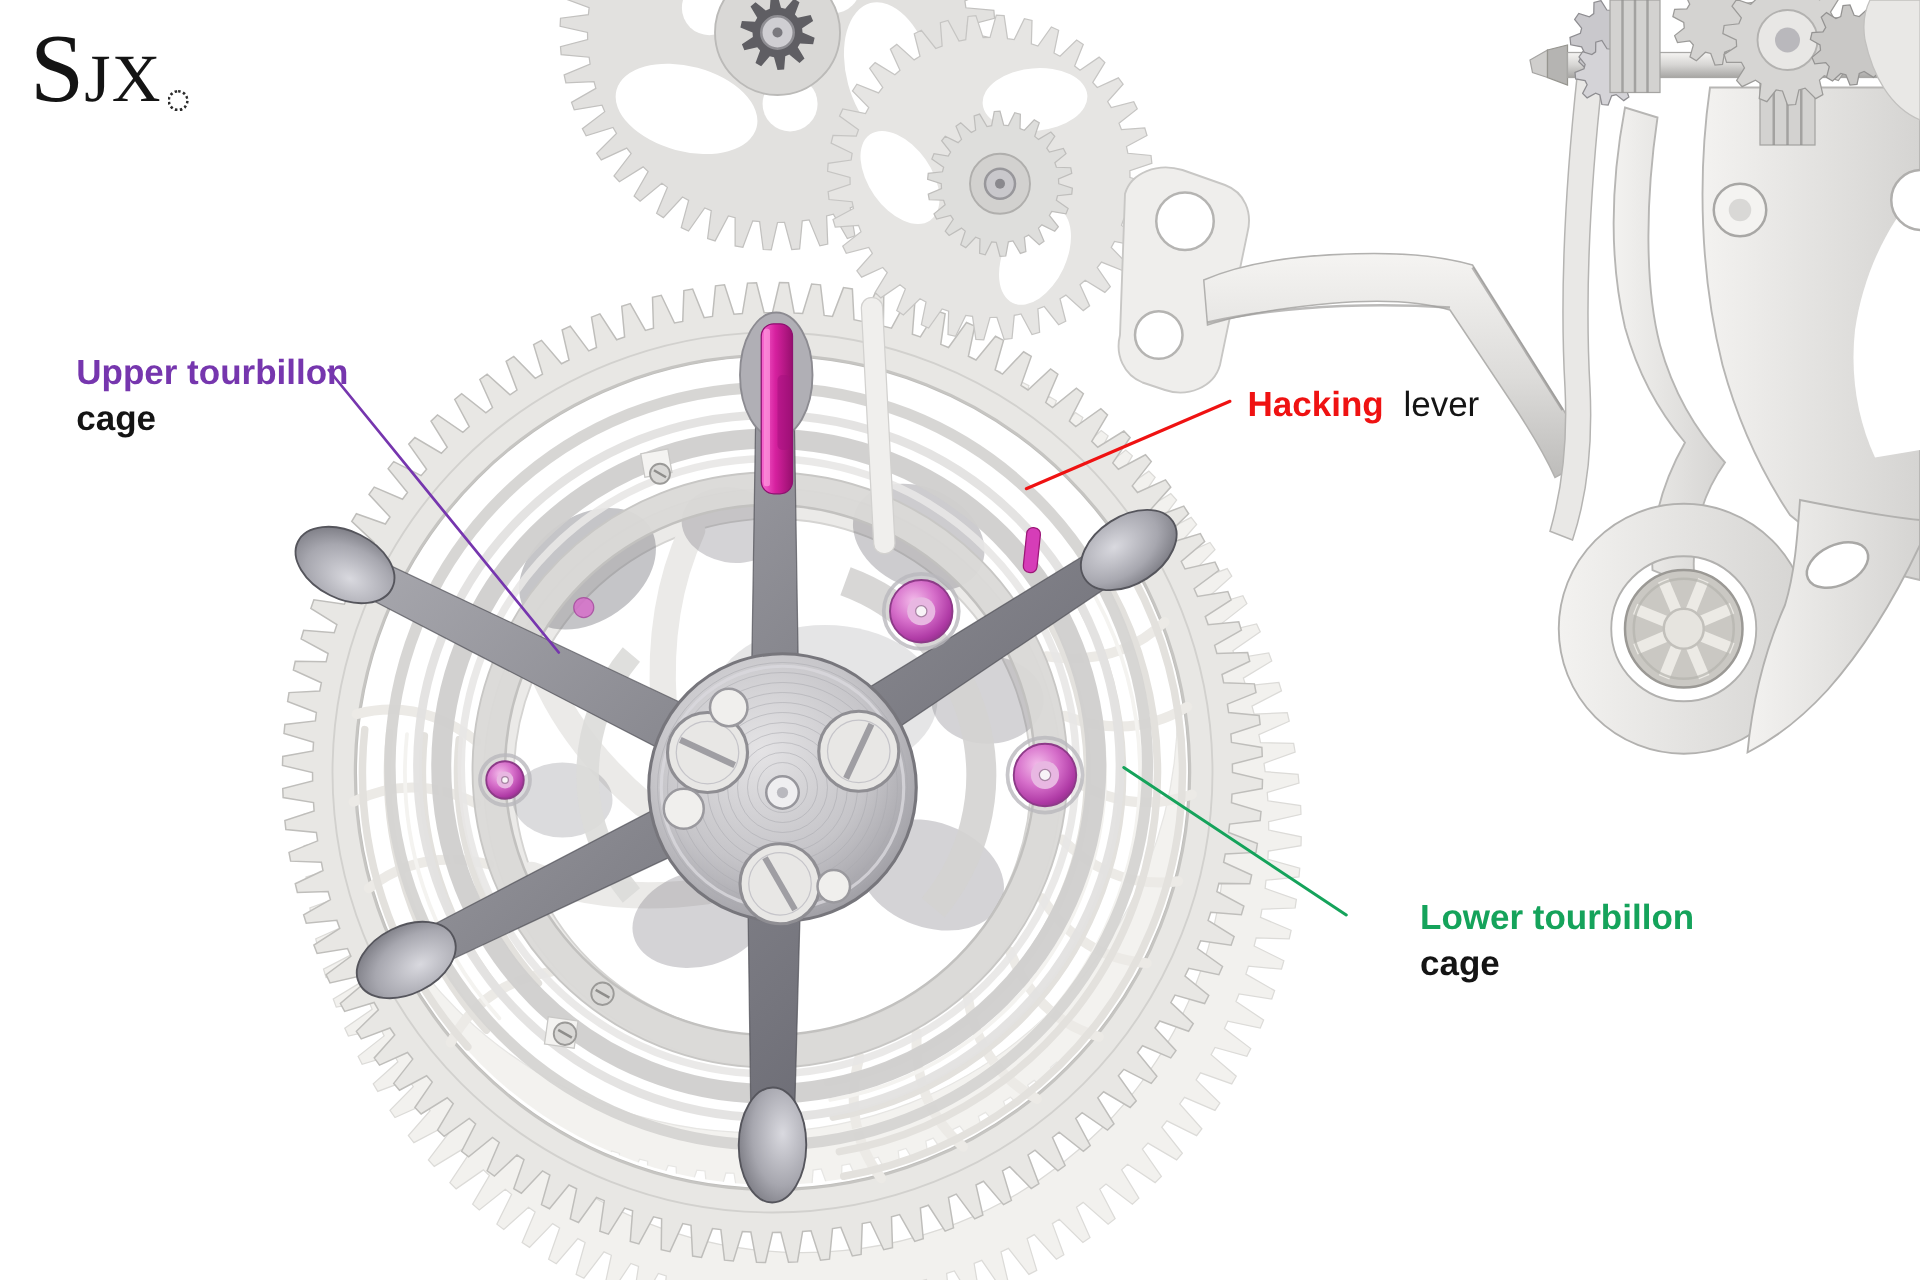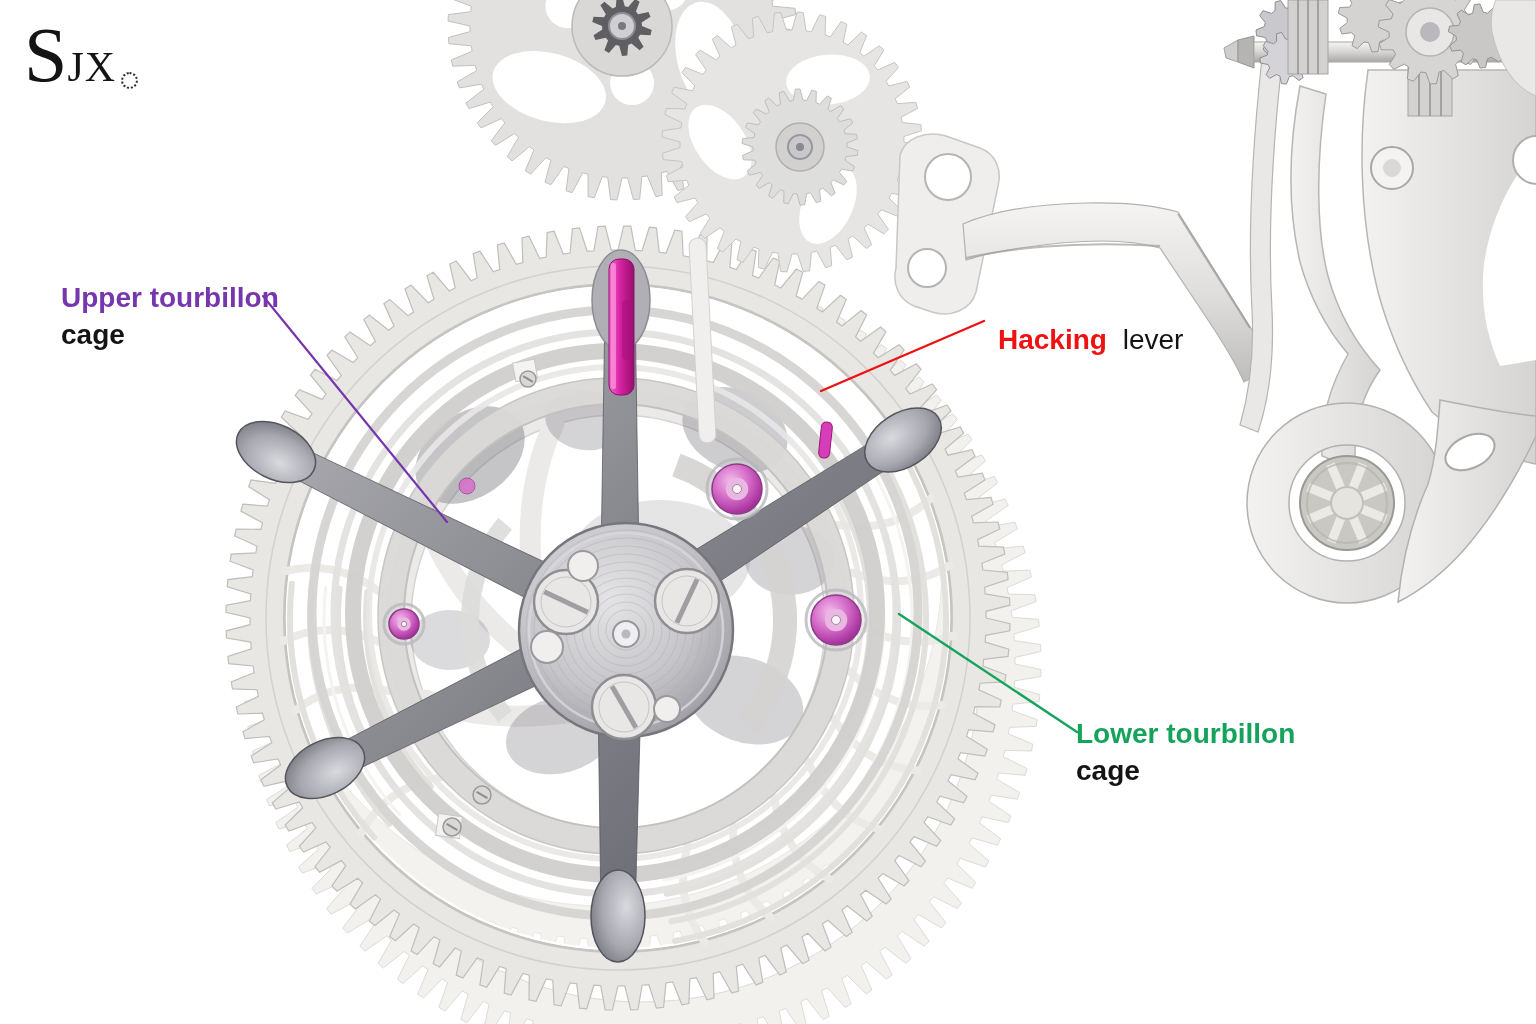--- a/index.html
+++ b/index.html
@@ -2,30 +2,30 @@
 <html><head>
 <meta charset="utf-8">
 <style>
   html,body{margin:0;padding:0;background:#ffffff;}
   .stage{position:relative;width:1536px;height:1024px;background:#fff;overflow:hidden;
          font-family:"Liberation Sans","DejaVu Sans",sans-serif;}
   #scene{position:absolute;left:0;top:0;}
   .logo{position:absolute;left:24px;top:16px;display:flex;align-items:baseline;color:#141414;
         font-family:"Liberation Serif","DejaVu Serif",serif;}
   .logo .s{font-size:78px;line-height:1;}
-  .logo .jx{font-size:42px;line-height:1;letter-spacing:1px;}
+  .logo .jx{font-size:54px;line-height:1;letter-spacing:1px;}
   .logo .ring{width:13px;height:13px;border:2px dotted #2a2a2a;border-radius:50%;
               margin-left:5px;margin-bottom:5px;align-self:flex-end;}
   .label{position:absolute;font-size:28px;line-height:37px;color:#141414;white-space:nowrap;}
   .label .hl{font-weight:700;}
   .label .block{display:block;font-weight:700;}
   #lbl-hacking .rest{margin-left:8px;font-weight:400;}
   #lbl-upper{left:26px;top:279px;margin-left:35px;}
-  #lbl-hacking{left:998px;top:321px;}
-  #lbl-lower{left:1076px;top:715px;}
+  #lbl-hacking{left:998px;top:305px;}
+  #lbl-lower{left:1136px;top:715px;}
 </style>
 </head>
 <body>
 
 <div class="stage">
   <svg id="scene" viewBox="0 0 1536 1024" width="1536" height="1024">
       <defs>
         <linearGradient id="gLever" x1="0" y1="0" x2="0" y2="1" gradientUnits="objectBoundingBox">
           <stop offset="0" stop-color="#f5f4f2"></stop>
           <stop offset="0.55" stop-color="#dddcda"></stop>

